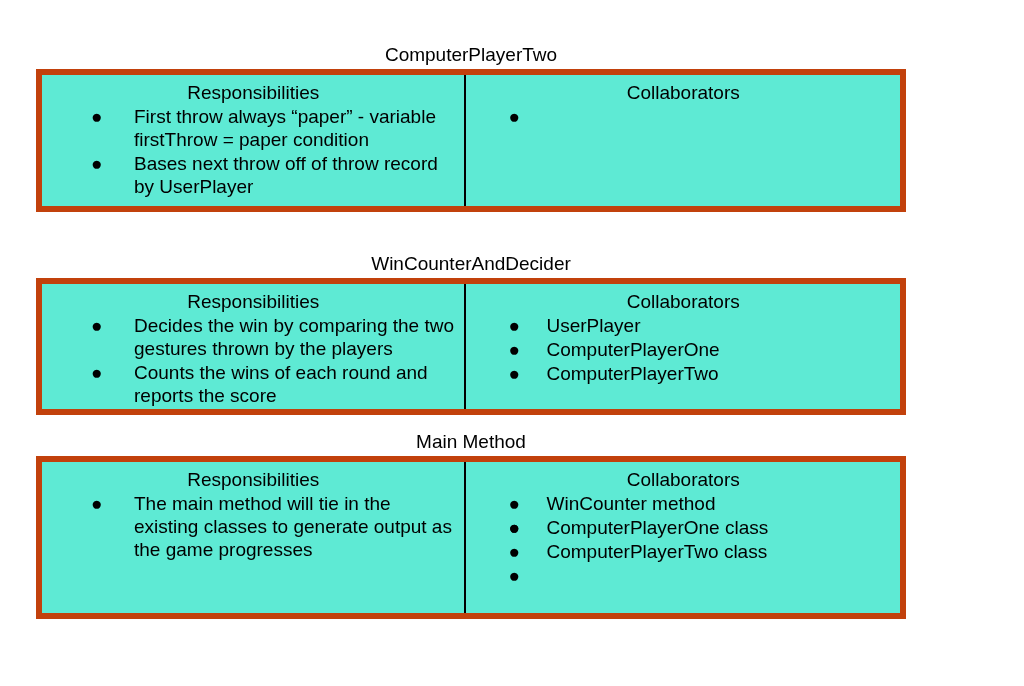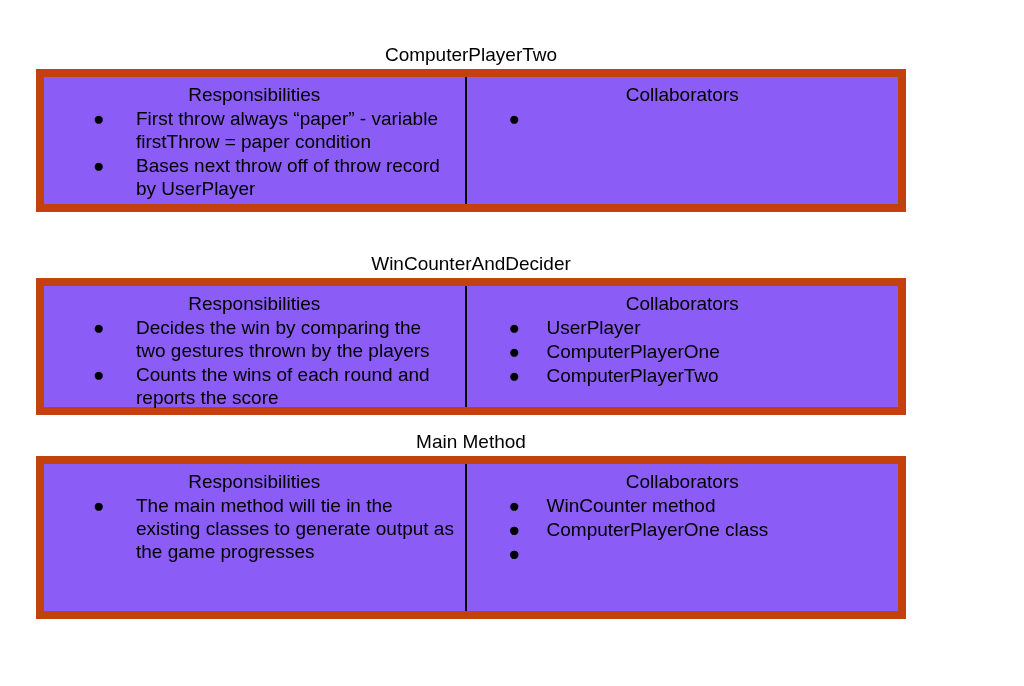--- a/index.html
+++ b/index.html
@@ -33,23 +33,23 @@
     text-align: center;
     font-size: 19px;
     line-height: 22px;
     font-family: "Liberation Sans", sans-serif;
     color: #000000;
     padding-bottom: 3px;
     white-space: nowrap;
   }
   .crc-body {
     display: flex;
-    border: 8px solid #c2410c;
+    border: 6px solid #c2410c;
     box-sizing: border-box;
-    background: #8b5cf6;
+    background: #5eead4;
     justify-content: center;
   }
   .crc-col {
     box-sizing: border-box;
     padding: 6px 8px 8px 8px;
     display: block;
   }
   .crc-col-left {
     width: 460px;
     border-right: 2px solid #000000;
@@ -199,20 +199,21 @@
           </li>
           <li>
             <span class="bullet">●</span>
           </li>
           <li>
             <span class="bullet">●</span>
             <span class="li-text">ComputerPlayerOne class</span>
           </li>
           <li>
             <span class="bullet">●</span>
+            <span class="li-text">ComputerPlayerTwo class</span>
           </li>
           <li>
             <span class="bullet">●</span>
           </li>
         </ul>
       </div>
     </div>
   </section>
 
 </div>

